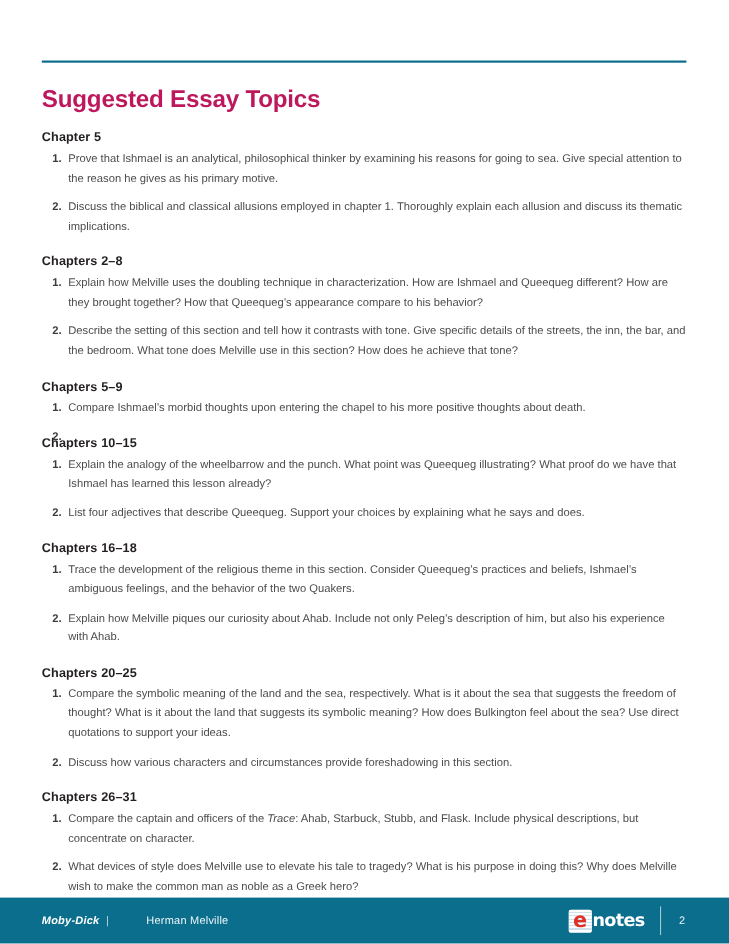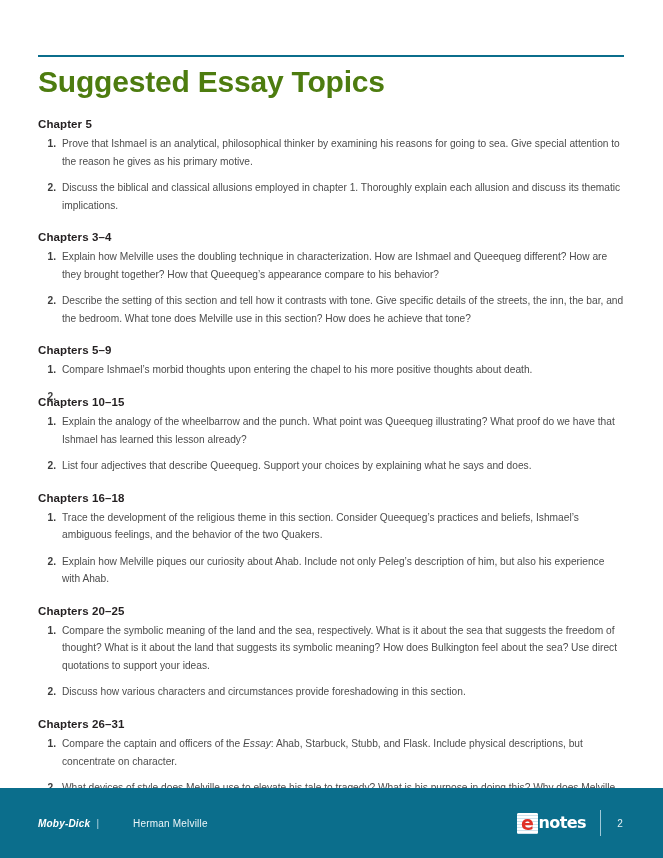--- a/index.html
+++ b/index.html
@@ -30,24 +30,24 @@
   }
 
   .top-rule {
     margin-top: 55px;
     height: 2px;
     background: #0b6e8c;
     width: 100%;
   }
 
   .page-title {
-    margin-top: 8px;
-    font-size: 30px;
-    font-weight: bold;
-    color: #4d7c0f;
+    margin-top: 21px;
+    font-size: 22px;
+    font-weight: bold;
+    color: #be185d;
     letter-spacing: -0.2px;
     line-height: 1.1;
   }
 
   .section {
     margin-top: 17px;
   }
 
   .section-heading {
     font-size: 11.5px;
@@ -91,21 +91,21 @@
 
   .li-text i, .li-text em {
     font-style: italic;
   }
 
   .footer {
     position: absolute;
     left: 0;
     right: 0;
     bottom: 0;
-    height: 70px;
+    height: 42px;
     background: #0b6e8c;
     display: flex;
     align-items: center;
   }
 
   .footer-left {
     margin-left: 38px;
     color: #ffffff;
     font-size: 10px;
     display: flex;
@@ -215,21 +215,21 @@
 
     <div id="sections-root">
         <div class="section">
           <div class="section-heading">Chapter 5</div>
           <ol class="topics">
             <li><span class="li-num">1.</span><span class="li-text">Prove that Ishmael is an analytical, philosophical thinker by examining his reasons for going to sea. Give special attention to the reason he gives as his primary motive.</span></li>
             <li><span class="li-num">2.</span><span class="li-text">Discuss the biblical and classical allusions employed in chapter 1. Thoroughly explain each allusion and discuss its thematic implications.</span></li>
           </ol>
         </div>
         <div class="section">
-          <div class="section-heading">Chapters 3–4</div>
+          <div class="section-heading">Chapters 2–8</div>
           <ol class="topics">
             <li><span class="li-num">1.</span><span class="li-text">Explain how Melville uses the doubling technique in characterization. How are Ishmael and Queequeg different? How are they brought together? How that Queequeg’s appearance compare to his behavior?</span></li>
             <li><span class="li-num">2.</span><span class="li-text">Describe the setting of this section and tell how it contrasts with tone. Give specific details of the streets, the inn, the bar, and the bedroom. What tone does Melville use in this section? How does he achieve that tone?</span></li>
           </ol>
         </div>
         <div class="section">
           <div class="section-heading">Chapters 5–9</div>
           <ol class="topics">
             <li><span class="li-num">1.</span><span class="li-text">Compare Ishmael’s morbid thoughts upon entering the chapel to his more positive thoughts about death.</span></li>
             <li><span class="li-num">2.</span></li>
@@ -252,21 +252,21 @@
         <div class="section">
           <div class="section-heading">Chapters 20–25</div>
           <ol class="topics">
             <li><span class="li-num">1.</span><span class="li-text">Compare the symbolic meaning of the land and the sea, respectively. What is it about the sea that suggests the freedom of thought? What is it about the land that suggests its symbolic meaning? How does Bulkington feel about the sea? Use direct quotations to support your ideas.</span></li>
             <li><span class="li-num">2.</span><span class="li-text">Discuss how various characters and circumstances provide foreshadowing in this section.</span></li>
           </ol>
         </div>
         <div class="section">
           <div class="section-heading">Chapters 26–31</div>
           <ol class="topics">
-            <li><span class="li-num">1.</span><span class="li-text">Compare the captain and officers of the <i>Essay</i>: Ahab, Starbuck, Stubb, and Flask. Include physical descriptions, but concentrate on character.</span></li>
+            <li><span class="li-num">1.</span><span class="li-text">Compare the captain and officers of the <i>Trace</i>: Ahab, Starbuck, Stubb, and Flask. Include physical descriptions, but concentrate on character.</span></li>
             <li><span class="li-num">2.</span><span class="li-text">What devices of style does Melville use to elevate his tale to tragedy? What is his purpose in doing this? Why does Melville wish to make the common man as noble as a Greek hero?</span></li>
           </ol>
         </div>
       </div>
 
   </div>
 
   <div class="footer">
     <div class="footer-left">
       <span class="footer-title">Moby-Dick</span>

